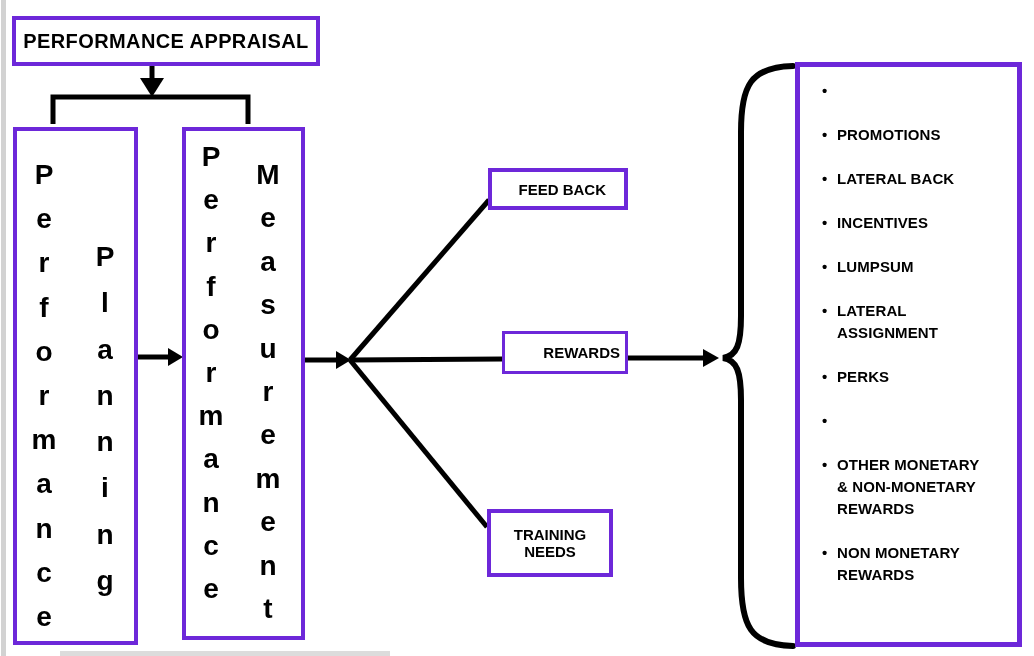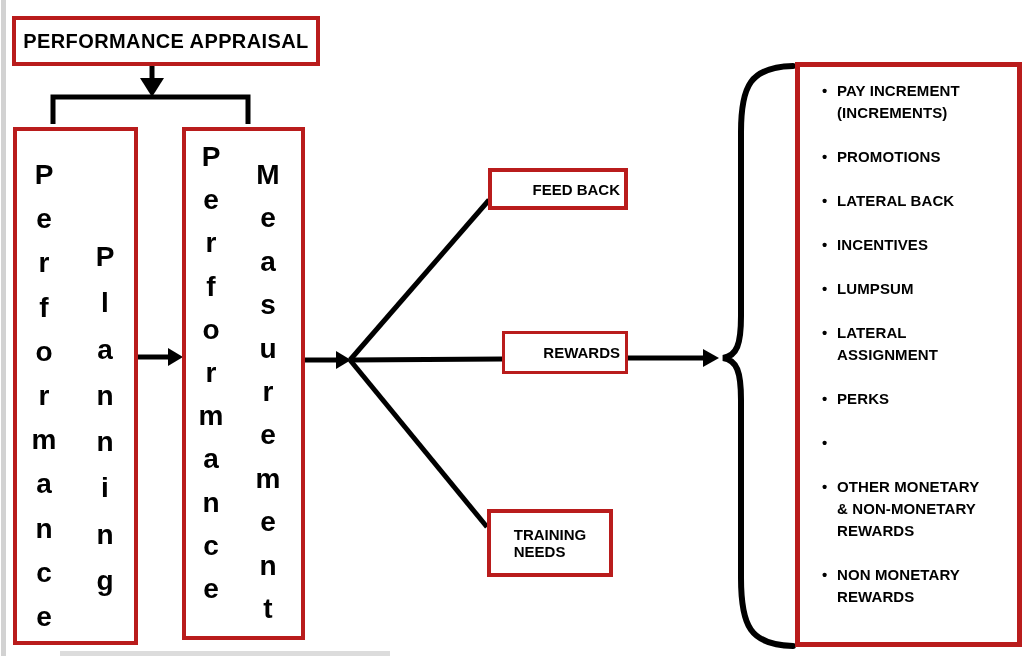--- a/index.html
+++ b/index.html
@@ -6,42 +6,42 @@
   .canvas {
     position:relative; width:1034px; height:656px; background:#ffffff;
     font-family:"Liberation Sans", sans-serif; color:#000; overflow:hidden;
   }
   .edge-left { position:absolute; left:1px; top:0; width:5px; height:656px; background:#d2d2d2; }
   .edge-bottom { position:absolute; left:60px; top:651px; width:330px; height:5px; background:#dcdcdc; }
   .connectors { position:absolute; left:0; top:0; width:1034px; height:656px; pointer-events:none; }
   .connectors path, .connectors polyline { stroke:#000; fill:none; }
   .connectors polygon { fill:#000; stroke:none; }
 
-  .box { position:absolute; background:#fff; border:4px solid #b91c1c; box-sizing:border-box; }
+  .box { position:absolute; background:#fff; border:4px solid #6d28d9; box-sizing:border-box; }
 
   .title-box { left:12px; top:16px; width:308px; height:50px;
     display:flex; align-items:center; justify-content:center;
     font-size:20px; font-weight:bold; letter-spacing:0.4px; }
 
   .tall-left  { left:13px;  top:127px; width:125px; height:518px; }
   .tall-right { left:182px; top:127px; width:123px; height:513px; }
 
   .vword { position:absolute; display:flex; flex-direction:column;
     justify-content:space-between; align-items:center;
     font-weight:bold; font-size:28px; line-height:1; }
   .vword span { display:block; }
   .tall-left  .w1 { left:8px;  top:30px;  height:470px; width:38px; }
   .tall-left  .w2 { left:72px; top:112px; height:352px; width:32px; }
   .tall-right .w1 { left:6px;  top:12px;  height:460px; width:38px; }
   .tall-right .w2 { left:64px; top:30px;  height:462px; width:36px; }
 
   .label-box { font-size:15px; font-weight:bold; display:flex; align-items:center; }
-  .feedback-box { left:488px; top:168px; width:140px; height:42px; justify-content:flex-end; padding-right:4px; }
+  .feedback-box { left:488px; top:168px; width:140px; height:42px; justify-content:flex-end; padding-right:18px; }
   .rewards-box  { left:502px; top:331px; width:126px; height:43px; border-width:3px; justify-content:flex-end; padding-right:5px; }
-  .training-box { left:487px; top:509px; width:126px; height:68px; justify-content:center; }
+  .training-box { left:487px; top:509px; width:126px; height:68px; justify-content:center; text-align:center; }
   .pre { white-space:pre-line; }
 
   .list-box { left:795px; top:62px; width:227px; height:585px; border-width:5px; }
   .rewards-list { margin:0; padding:13px 4px 0 22px; list-style:none; }
   .rewards-list li { display:flex; margin-bottom:22px; font-size:15px; font-weight:bold; line-height:22px; }
   .rewards-list .bullet { width:15px; flex:0 0 15px; }
   .rewards-list .item-text { white-space:pre-line; letter-spacing:0.1px; }
 </style>
 </head>
 <body>
@@ -143,22 +143,20 @@
 
   <div class="box label-box training-box">
     <span class="pre">TRAINING
 NEEDS</span>
   </div>
 
   <div class="box list-box">
     <ul class="rewards-list">
         <li>
           <span class="bullet">•</span>
-          <span class="item-text">PAY INCREMENT
-(INCREMENTS)</span>
         </li>
         <li>
           <span class="bullet">•</span>
           <span class="item-text">PROMOTIONS</span>
         </li>
         <li>
           <span class="bullet">•</span>
           <span class="item-text">LATERAL BACK</span>
         </li>
         <li>

